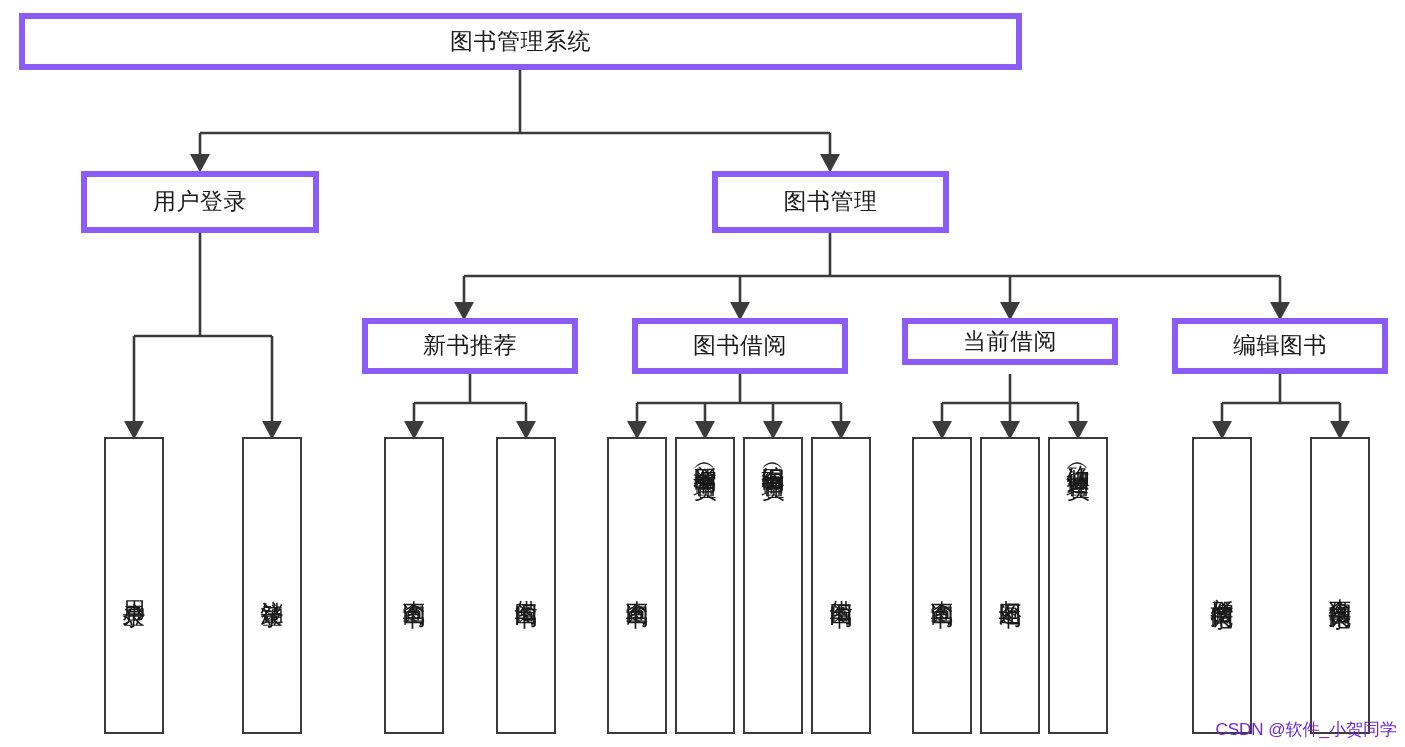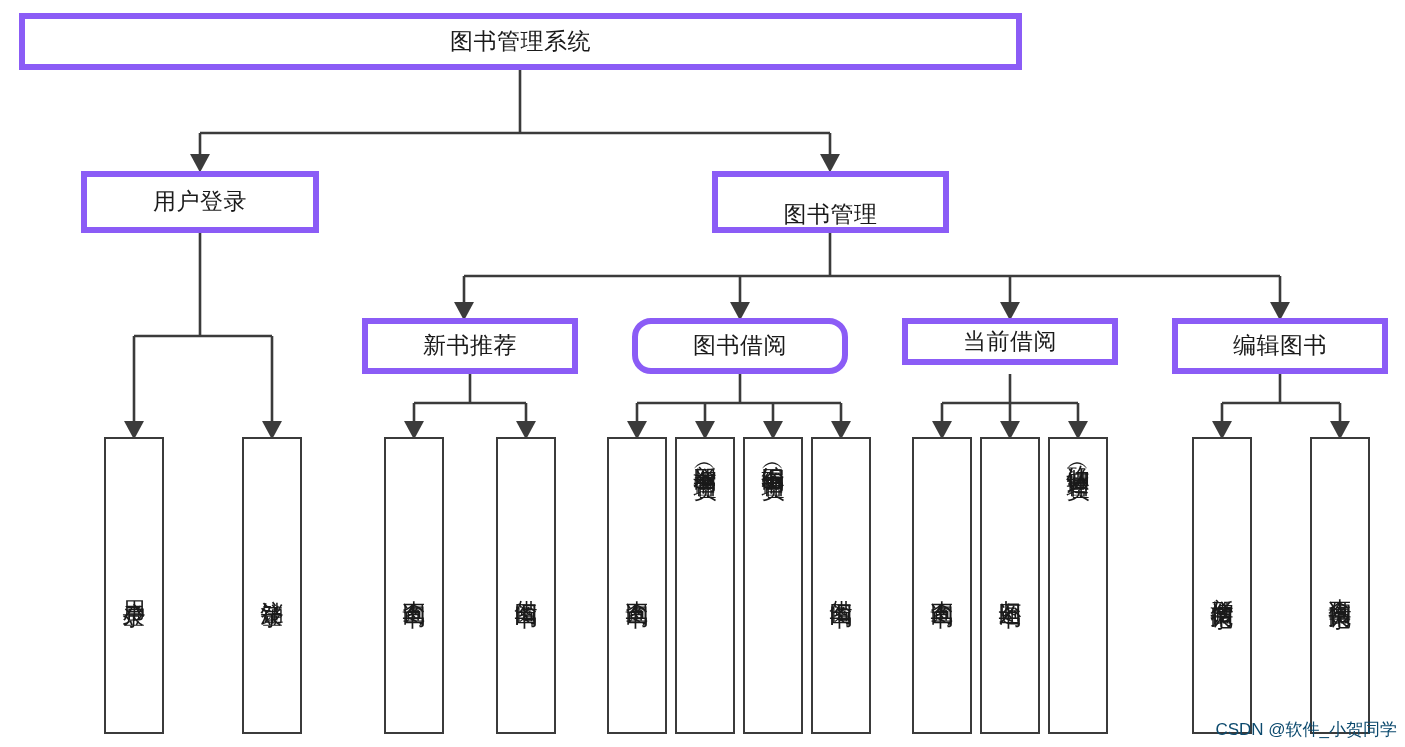--- a/index.html
+++ b/index.html
@@ -65,21 +65,21 @@
   }
   .leaf-box.centered {
     align-items: center;
     padding-top: 0;
   }
   #watermark {
     position: absolute;
     right: 8px;
     bottom: 6px;
     font-size: 17px;
-    color: #0c4a6e;
+    color: #6d28d9;
     white-space: nowrap;
     pointer-events: none;
   }
 </style>
 </head>
 <body>
 
 <div id="diagram-root">
 
   <svg id="flow-svg" viewBox="0 0 1405 747">
@@ -133,29 +133,29 @@
   </svg>
 
   <div class="node-box" style="left:19px; top:13px; width:1003px; height:57px;">
     <span class="node-label-h">图书管理系统</span>
   </div>
 
   <div class="node-box" style="left:81px; top:171px; width:238px; height:62px;">
     <span class="node-label-h">用户登录</span>
   </div>
 
-  <div class="node-box" style="left:712px; top:171px; width:237px; height:62px;align-items:flex-end;">
+  <div class="node-box" style="left:712px; top:171px; width:237px; height:62px;">
     <span class="node-label-h">图书管理</span>
   </div>
 
   <div class="node-box" style="left:362px; top:318px; width:216px; height:56px;text-align:center;">
     <span class="node-label-h">新书推荐</span>
   </div>
 
-  <div class="node-box" style="left:632px; top:318px; width:216px; height:56px;border-radius:19px;">
+  <div class="node-box" style="left:632px; top:318px; width:216px; height:56px;">
     <span class="node-label-h">图书借阅</span>
   </div>
 
   <div class="node-box" style="left:902px; top:318px; width:216px; height:47px;">
     <span class="node-label-h">当前借阅</span>
   </div>
 
   <div class="node-box" style="left:1172px; top:318px; width:216px; height:56px;">
     <span class="node-label-h">编辑图书</span>
   </div>

